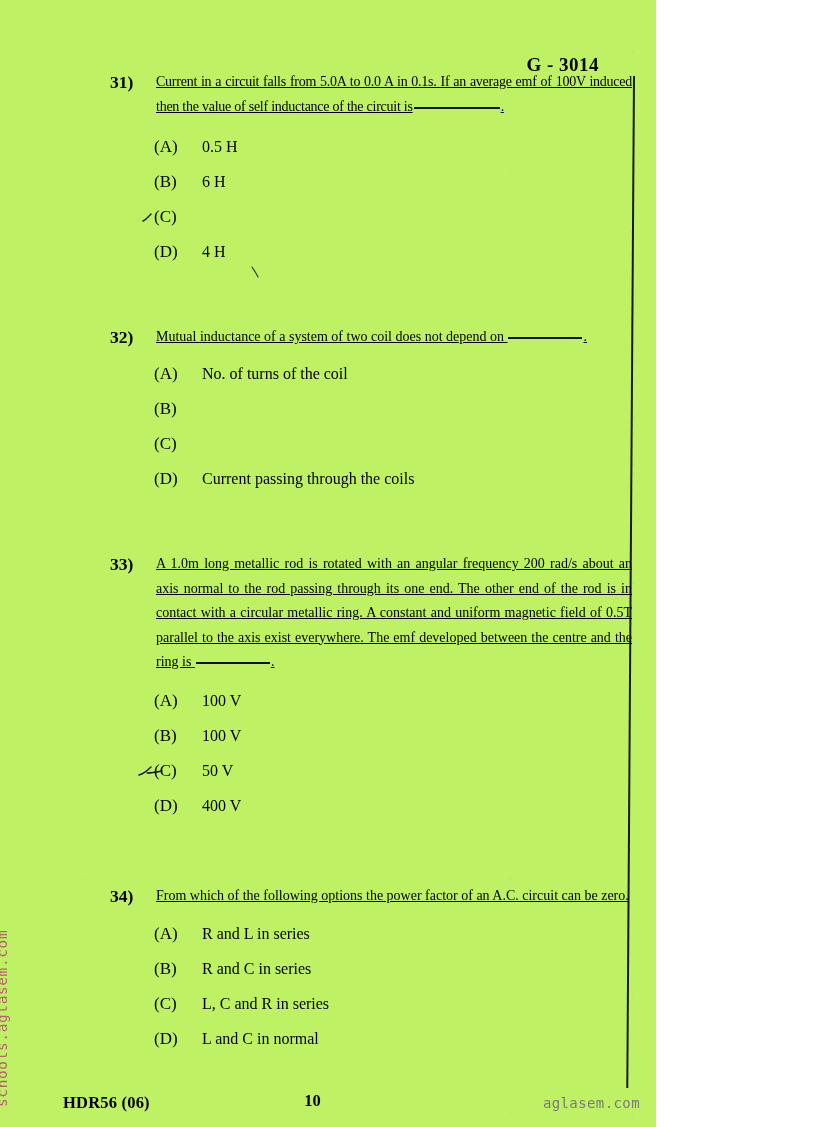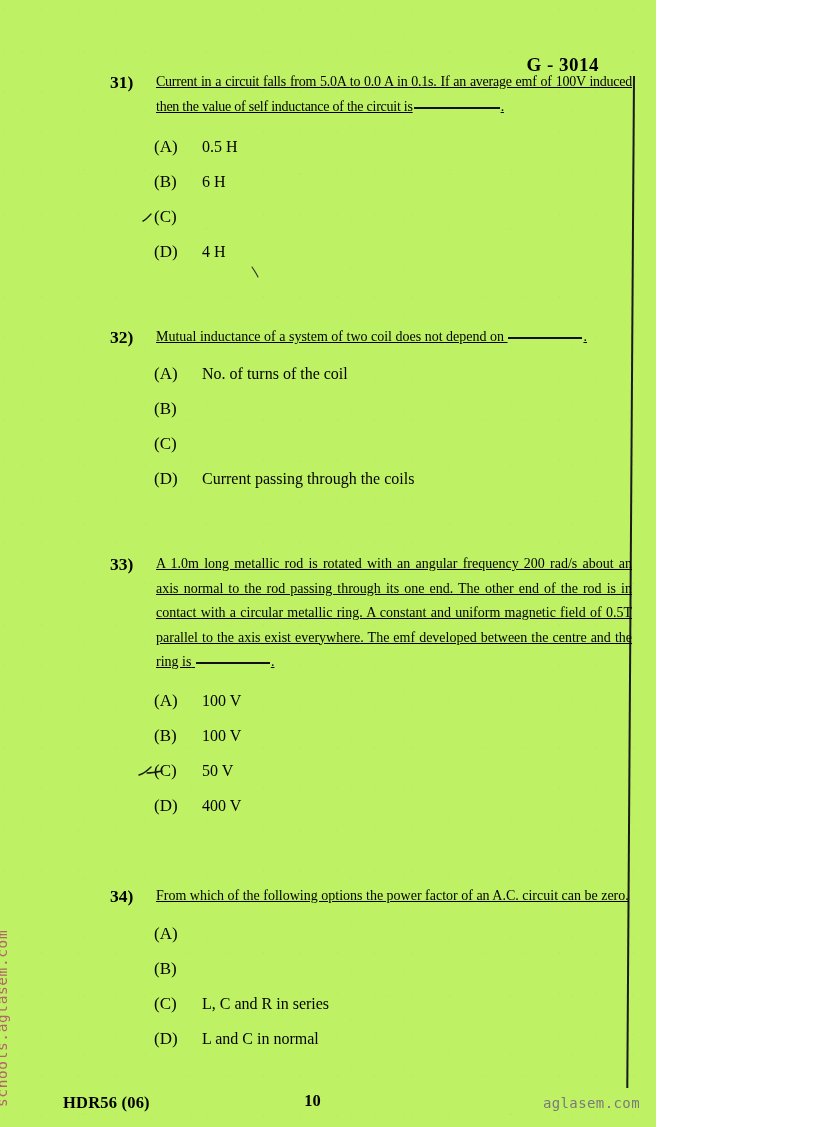--- a/index.html
+++ b/index.html
@@ -317,23 +317,25 @@
     </div>
 
     <div class="question" style="top:884px;">
       <div class="q-head">
         <div class="q-number">34)</div>
         <div class="q-body"><span>From which of the following options the power factor of an A.C. circuit can be zero.</span><span></span></div>
       </div>
       <div class="options" style="margin-top:13px;">
         <div class="option">
           <span class="opt-key">(A)</span>
+          <span class="opt-text">R and L in series</span>
         </div>
         <div class="option">
           <span class="opt-key">(B)</span>
+          <span class="opt-text">R and C in series</span>
         </div>
         <div class="option">
           <span class="opt-key">(C)</span>
           <span class="opt-text">L, C and R in series</span>
         </div>
         <div class="option">
           <span class="opt-key">(D)</span>
           <span class="opt-text">L and C in normal</span>
         </div>
       </div>

